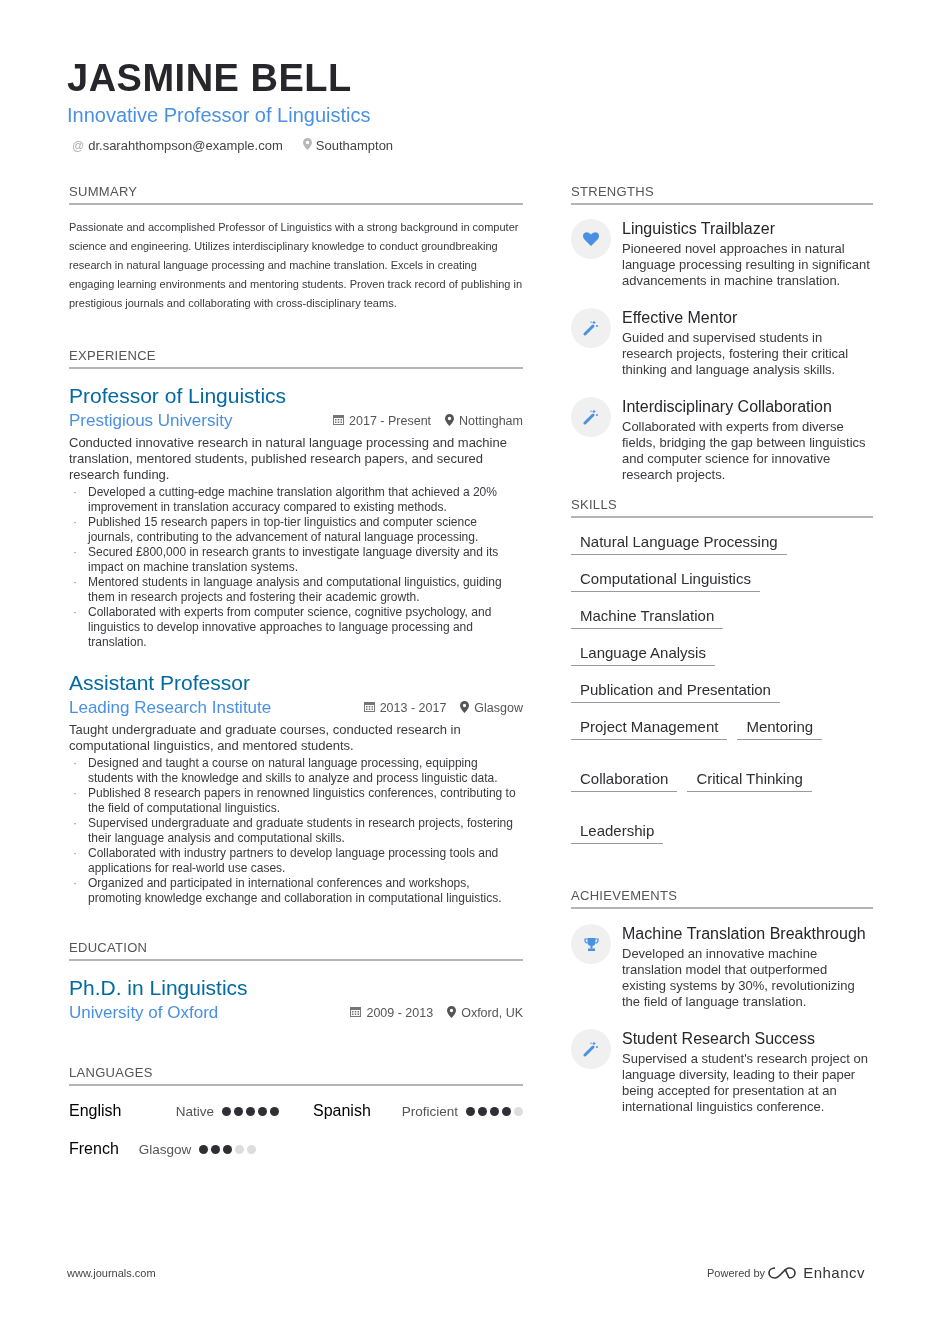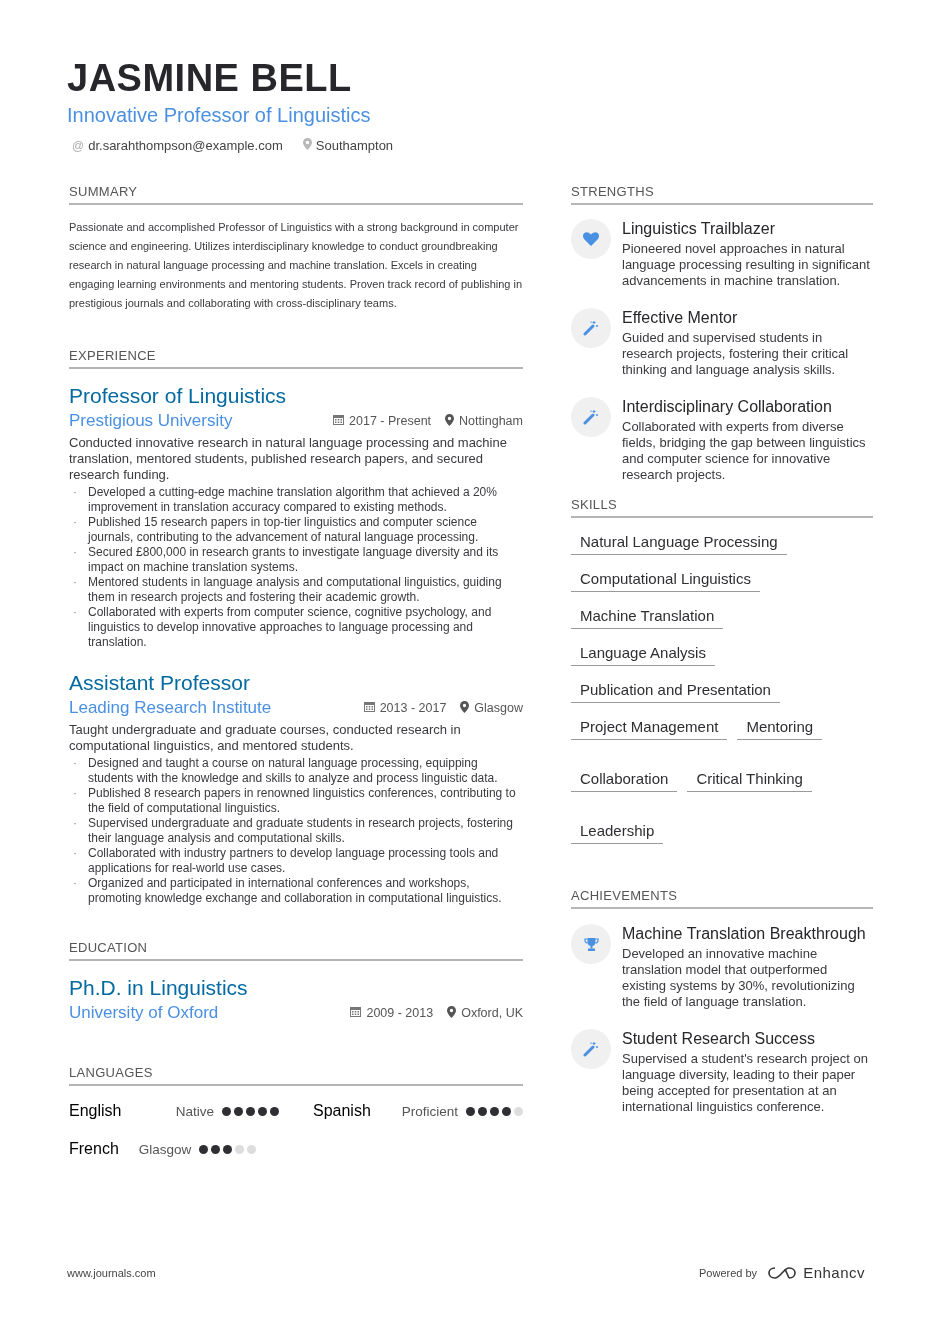--- a/index.html
+++ b/index.html
@@ -44,21 +44,21 @@
   .strength { display: flex; gap: 11px; margin-top: 15px; }
   .badge { width: 40px; height: 40px; border-radius: 50%; background: #f0f0f0; flex: 0 0 40px; display: flex; align-items: center; justify-content: center; color: #4a90e2; font-size: 16px; }
   .st-body { flex: 1; }
   .st-title { font-size: 16px; color: #26262b; line-height: 19px; }
   .st-desc { font-size: 13px; line-height: 16px; color: #3a3a3f; margin-top: 3px; }
 
   .skills { display: flex; flex-wrap: wrap; gap: 15px 10px; margin-top: 15px; }
   .skill { font-size: 15px; color: #2e2e33; padding: 0 9px 4px 9px; border-bottom: 1px solid #9a9a9a; }
 
   .footer { position: absolute; left: 67px; right: 75px; top: 1264px; display: flex; justify-content: space-between; align-items: center; font-size: 11px; color: #444; }
-  .powered { display: flex; align-items: center; gap: 10px; }
+  .powered { display: flex; align-items: center; gap: 2px; }
   .brand { display: flex; align-items: center; gap: 6px; font-size: 15px; color: #333; letter-spacing: 0.5px; }
 </style>
 </head>
 <body>
 
 <div class="header">
   <div class="name">JASMINE BELL</div>
   <div class="title">Innovative Professor of Linguistics</div>
   <div class="contacts">
     <div class="contact">

